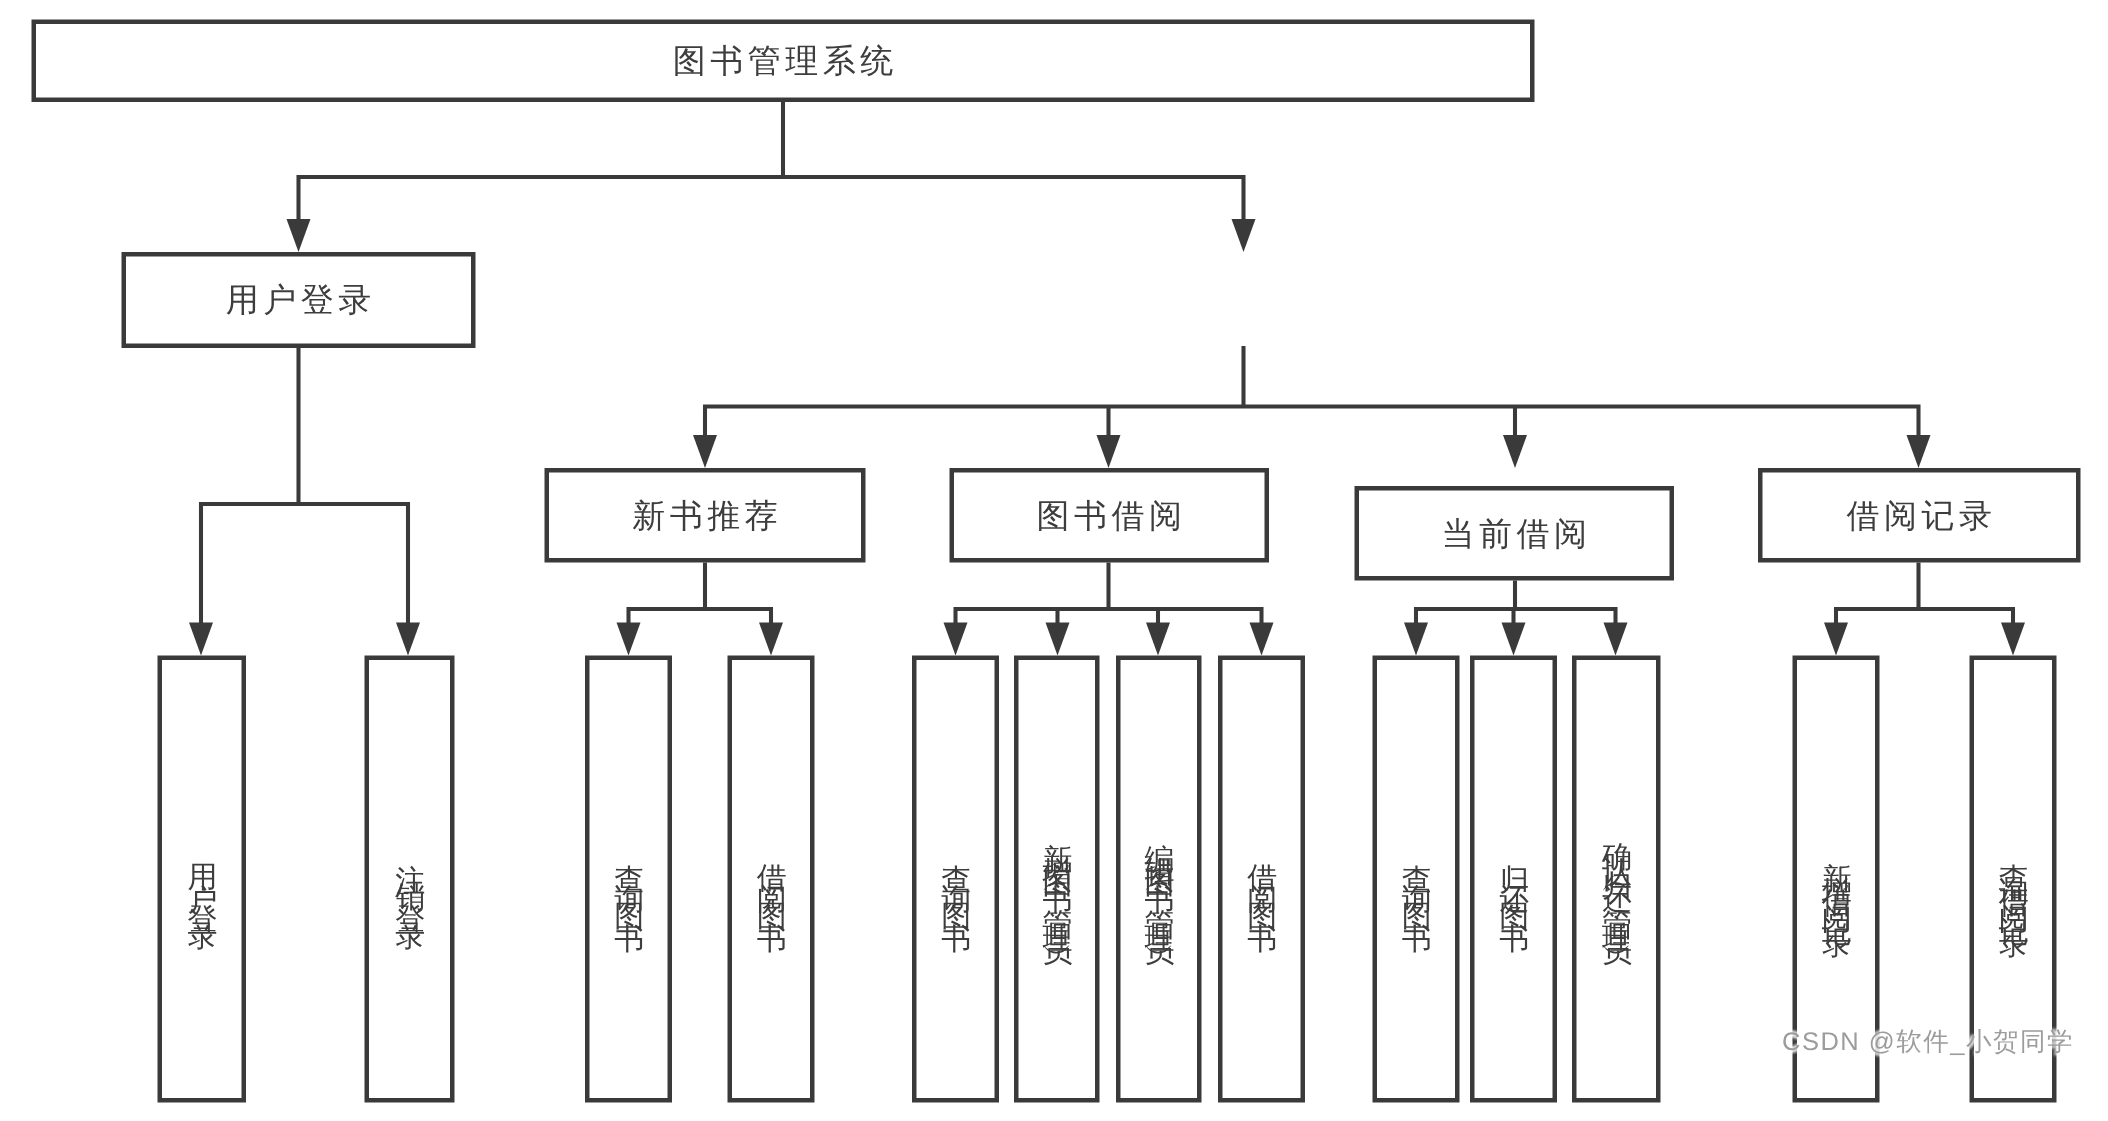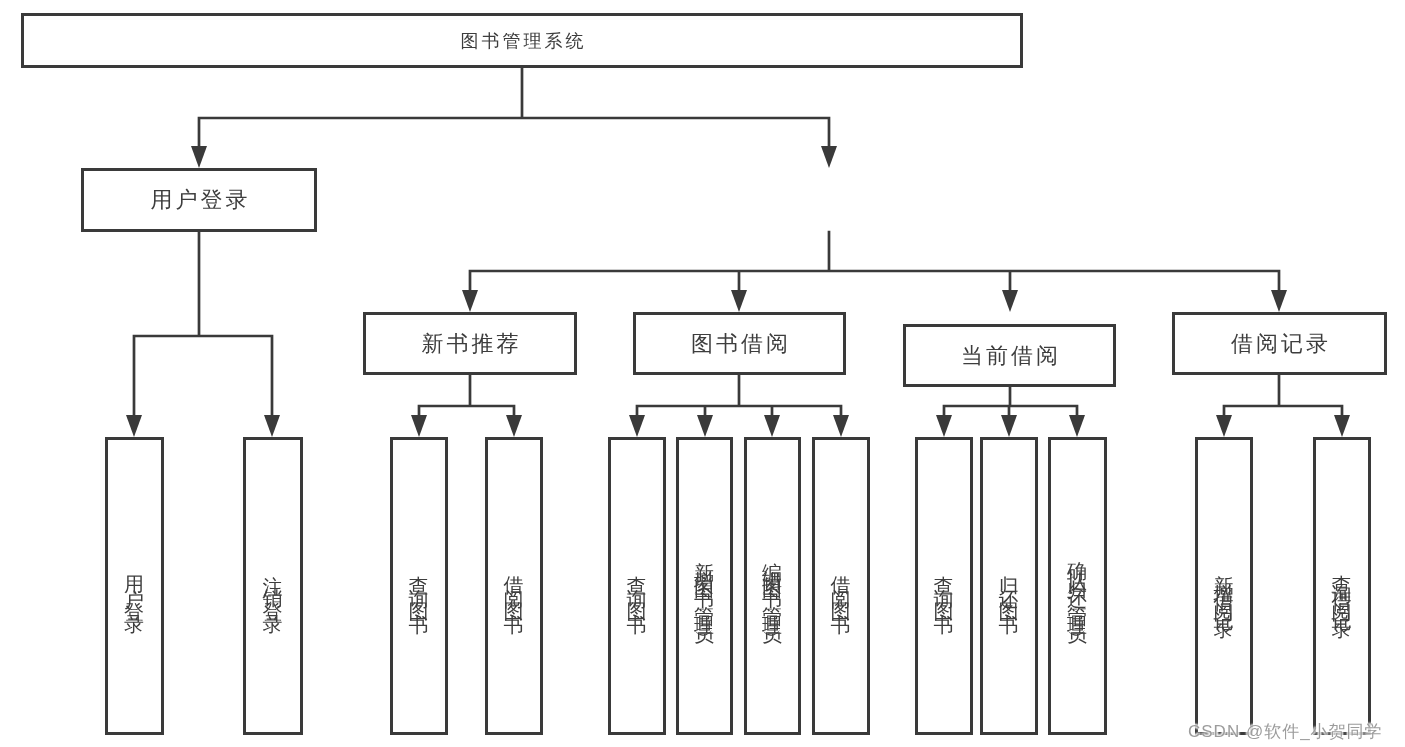--- a/index.html
+++ b/index.html
@@ -8,21 +8,21 @@
     background:#ffffff; overflow:hidden;
     font-family:"Liberation Sans", sans-serif;
   }
   .stage svg { position:absolute; left:0; top:0; }
   .box {
     position:absolute; box-sizing:border-box;
     border:3px solid #3a3a3a; background:#ffffff;
     display:flex; align-items:center; justify-content:center;
     color:#3d3d3d; text-align:center;
   }
-  .root-box  { font-size:18px; letter-spacing:3px; padding-left:3px; }
+  .root-box  { font-size:22px; letter-spacing:3px; padding-left:3px; }
   .h-box     { font-size:22px; letter-spacing:3px; padding-left:3px; }
   .leaf {
     writing-mode:vertical-rl; text-orientation:mixed;
     font-size:20px; line-height:1;
   }
   .watermark {
     position:absolute; color:#9c9c9c; font-size:17px; letter-spacing:1px;
     white-space:nowrap; z-index:5;
     text-shadow:-1px -1px 2px #fff, 1px -1px 2px #fff, -1px 1px 2px #fff, 1px 1px 2px #fff;
   }
@@ -92,15 +92,15 @@
   <div class="box leaf" style="left: 744px; top: 437px; width: 57px; height: 298px; letter-spacing: 9px;">编辑图书（管理员）</div>
   <div class="box leaf" style="left: 812px; top: 437px; width: 58px; height: 298px; letter-spacing: 13px;">借阅图书</div>
 
   <div class="box leaf" style="left: 915px; top: 437px; width: 58px; height: 298px; letter-spacing: 13px;">查询图书</div>
   <div class="box leaf" style="left: 980px; top: 437px; width: 58px; height: 298px; letter-spacing: 13px;">归还图书</div>
   <div class="box leaf" style="left: 1048px; top: 437px; width: 59px; height: 298px; letter-spacing: 9px;">确认归还（管理员）</div>
 
   <div class="box leaf" style="left: 1195px; top: 437px; width: 58px; height: 298px; letter-spacing: 9px;">新增借阅记录</div>
   <div class="box leaf" style="left: 1313px; top: 437px; width: 58px; height: 298px; letter-spacing: 9px;">查询借阅记录</div>
 
-  <div class="watermark" style="left:1188px; top:720px;">CSDN @软件_小贺同学</div>
+  <div class="watermark" style="left:1188px; top:683px;">CSDN @软件_小贺同学</div>
 
 </div>
 
 </body></html>

